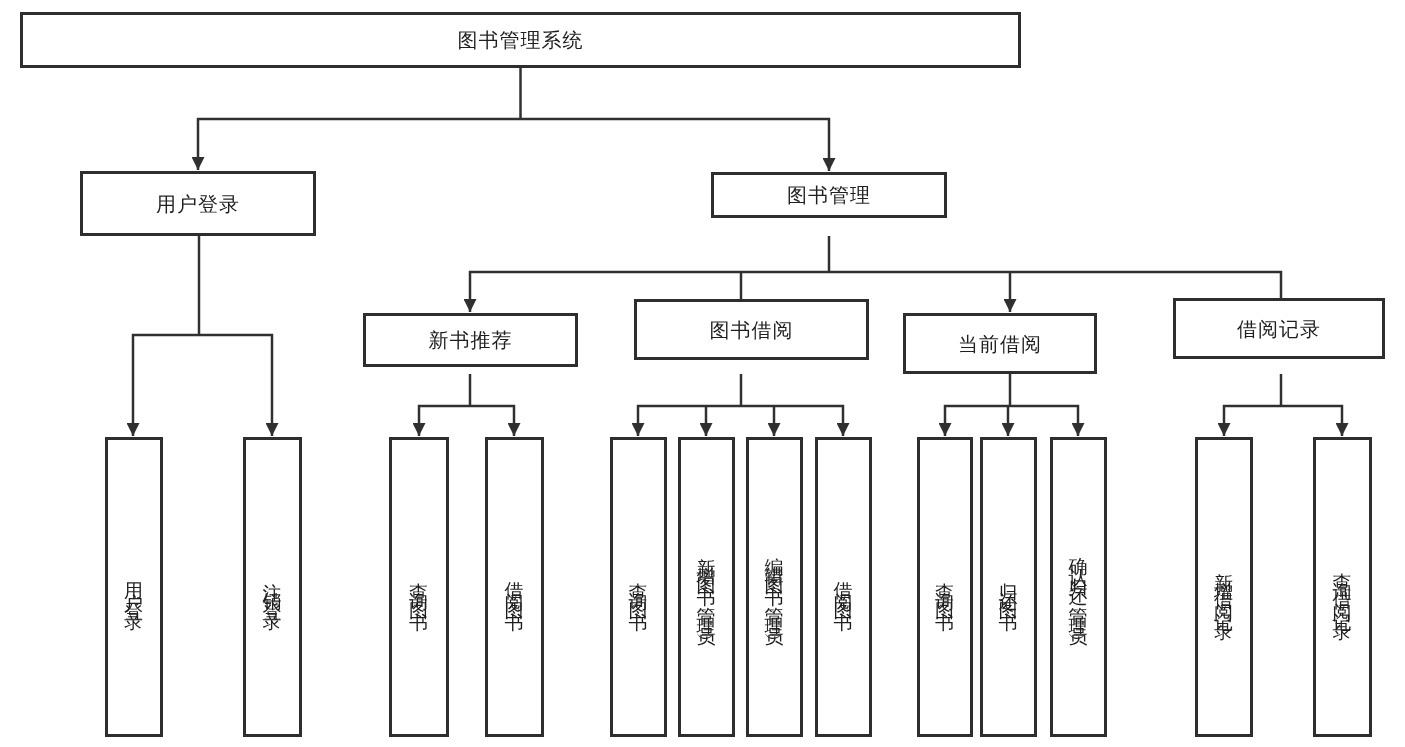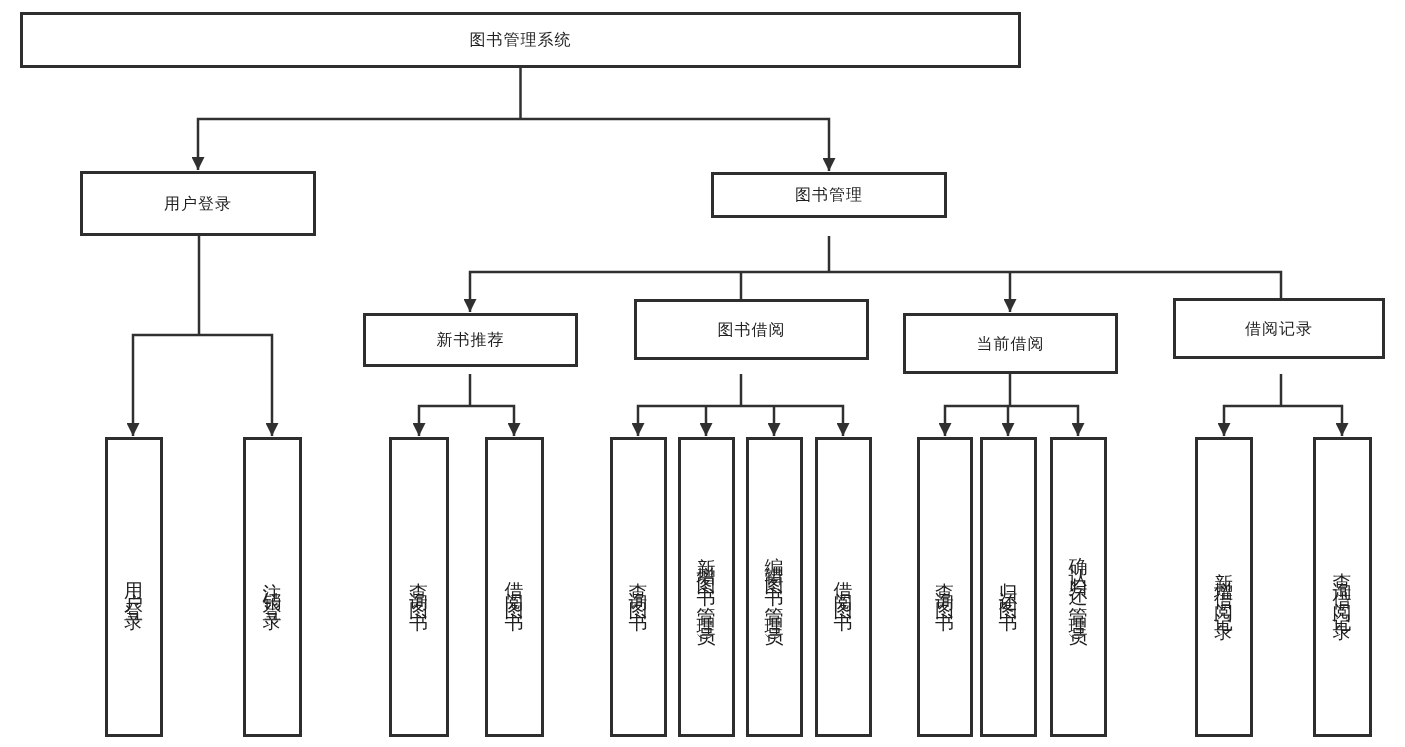--- a/index.html
+++ b/index.html
@@ -24,21 +24,21 @@
   .node {
     position: absolute;
     box-sizing: border-box;
     background: #ffffff;
     border: 3px solid #2e2e2e;
     display: flex;
     align-items: center;
     justify-content: center;
   }
   .node .lbl {
-    font-size: 16px;
+    font-size: 20px;
     color: #1f1f1f;
     letter-spacing: 1px;
     white-space: nowrap;
     line-height: 1.2;
   }
   .node.v .lbl {
     writing-mode: vertical-rl;
     text-orientation: mixed;
     font-size: 19px;
     letter-spacing: 10px;
@@ -117,21 +117,21 @@
   <div class="node h" style="left:711px;top:172px;width:236px;height:46px">
     <span class="lbl">图书管理</span>
   </div>
 
   <div class="node h" style="left:363px;top:313px;width:215px;height:54px">
     <span class="lbl">新书推荐</span>
   </div>
   <div class="node h" style="left:634px;top:299px;width:235px;height:61px">
     <span class="lbl">图书借阅</span>
   </div>
-  <div class="node h" style="left:903px;top:313px;width:215px;height:61px">
+  <div class="node h" style="left:903px;top:313px;width:194px;height:61px">
     <span class="lbl">当前借阅</span>
   </div>
   <div class="node h" style="left:1173px;top:298px;width:212px;height:61px">
     <span class="lbl">借阅记录</span>
   </div>
 
   <div class="node v" style="left:105px;top:437px;width:58px;height:300px">
     <span class="lbl">用户登录</span>
   </div>
   <div class="node v" style="left:243px;top:437px;width:59px;height:300px">

